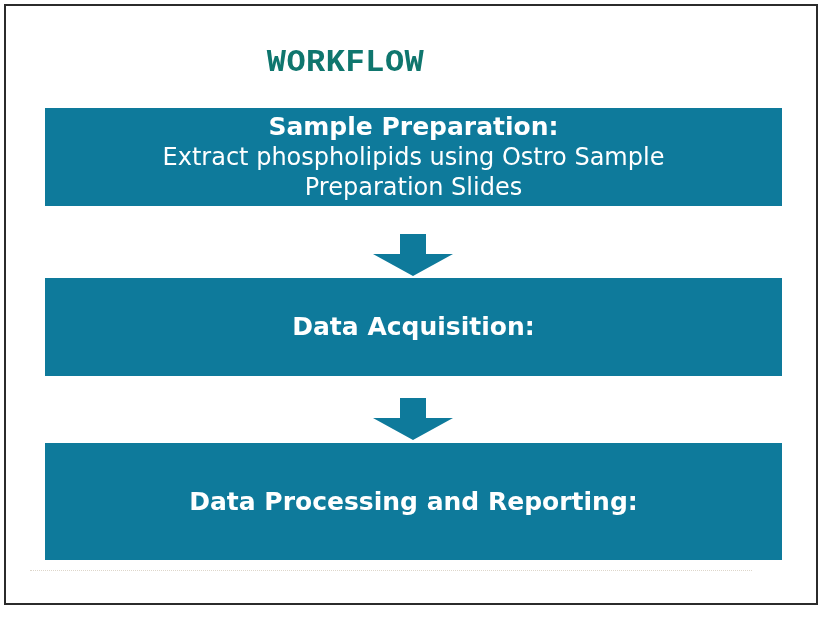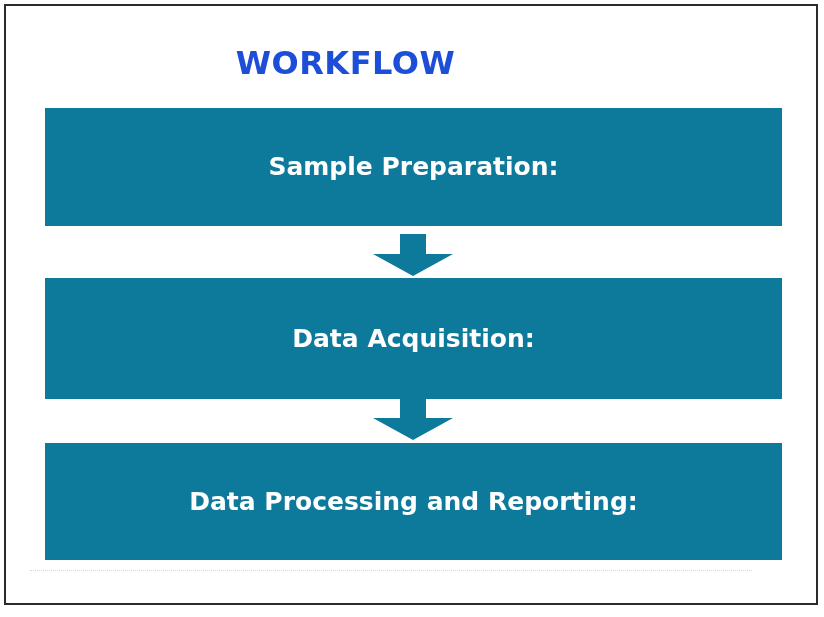--- a/index.html
+++ b/index.html
@@ -15,36 +15,37 @@
   }
 
   .diagram-title {
     position: absolute;
     left: 0; top: 44px;
     width: 691px;
     text-align: center;
     font-size: 32px;
     font-weight: bold;
     letter-spacing: 0.5px;
-    color: #1d4ed8;
+    color: #0f766e;
+    font-family: Liberation Mono, monospace;
   }
 
   .step-box {
     position: absolute;
     left: 45px;
     width: 737px;
     background: #0e7a9b;
     color: #ffffff;
     display: flex;
     flex-direction: column;
     justify-content: center;
     text-align: center;
   }
-  .step-box.box-1 { top: 108px; height: 118px; }
-  .step-box.box-2 { top: 278px; height: 121px; }
+  .step-box.box-1 { top: 108px; height: 98px; }
+  .step-box.box-2 { top: 278px; height: 98px; }
   .step-box.box-3 { top: 443px; height: 117px; }
 
   .step-heading {
     font-size: 25px;
     font-weight: bold;
     line-height: 30px;
   }
   .step-body {
     font-size: 24px;
     line-height: 30px;
@@ -71,20 +72,22 @@
 </style>
 </head>
 <body>
 
 <div class="frame"></div>
 
 <div class="diagram-title">WORKFLOW</div>
 
 <div class="step-box box-1">
   <div class="step-heading">Sample Preparation:</div>
+  <div class="step-body">Extract phospholipids using Ostro Sample
+Preparation Slides</div>
 </div>
 
 <div class="down-arrow arrow-1">
   <svg viewBox="0 0 80 42" xmlns="http://www.w3.org/2000/svg" aria-hidden="true">
     <polygon points="27,0 53,0 53,20 80,20 40,42 0,20 27,20"></polygon>
   </svg>
 </div>
 
 <div class="step-box box-2">
   <div class="step-heading">Data Acquisition:</div>

